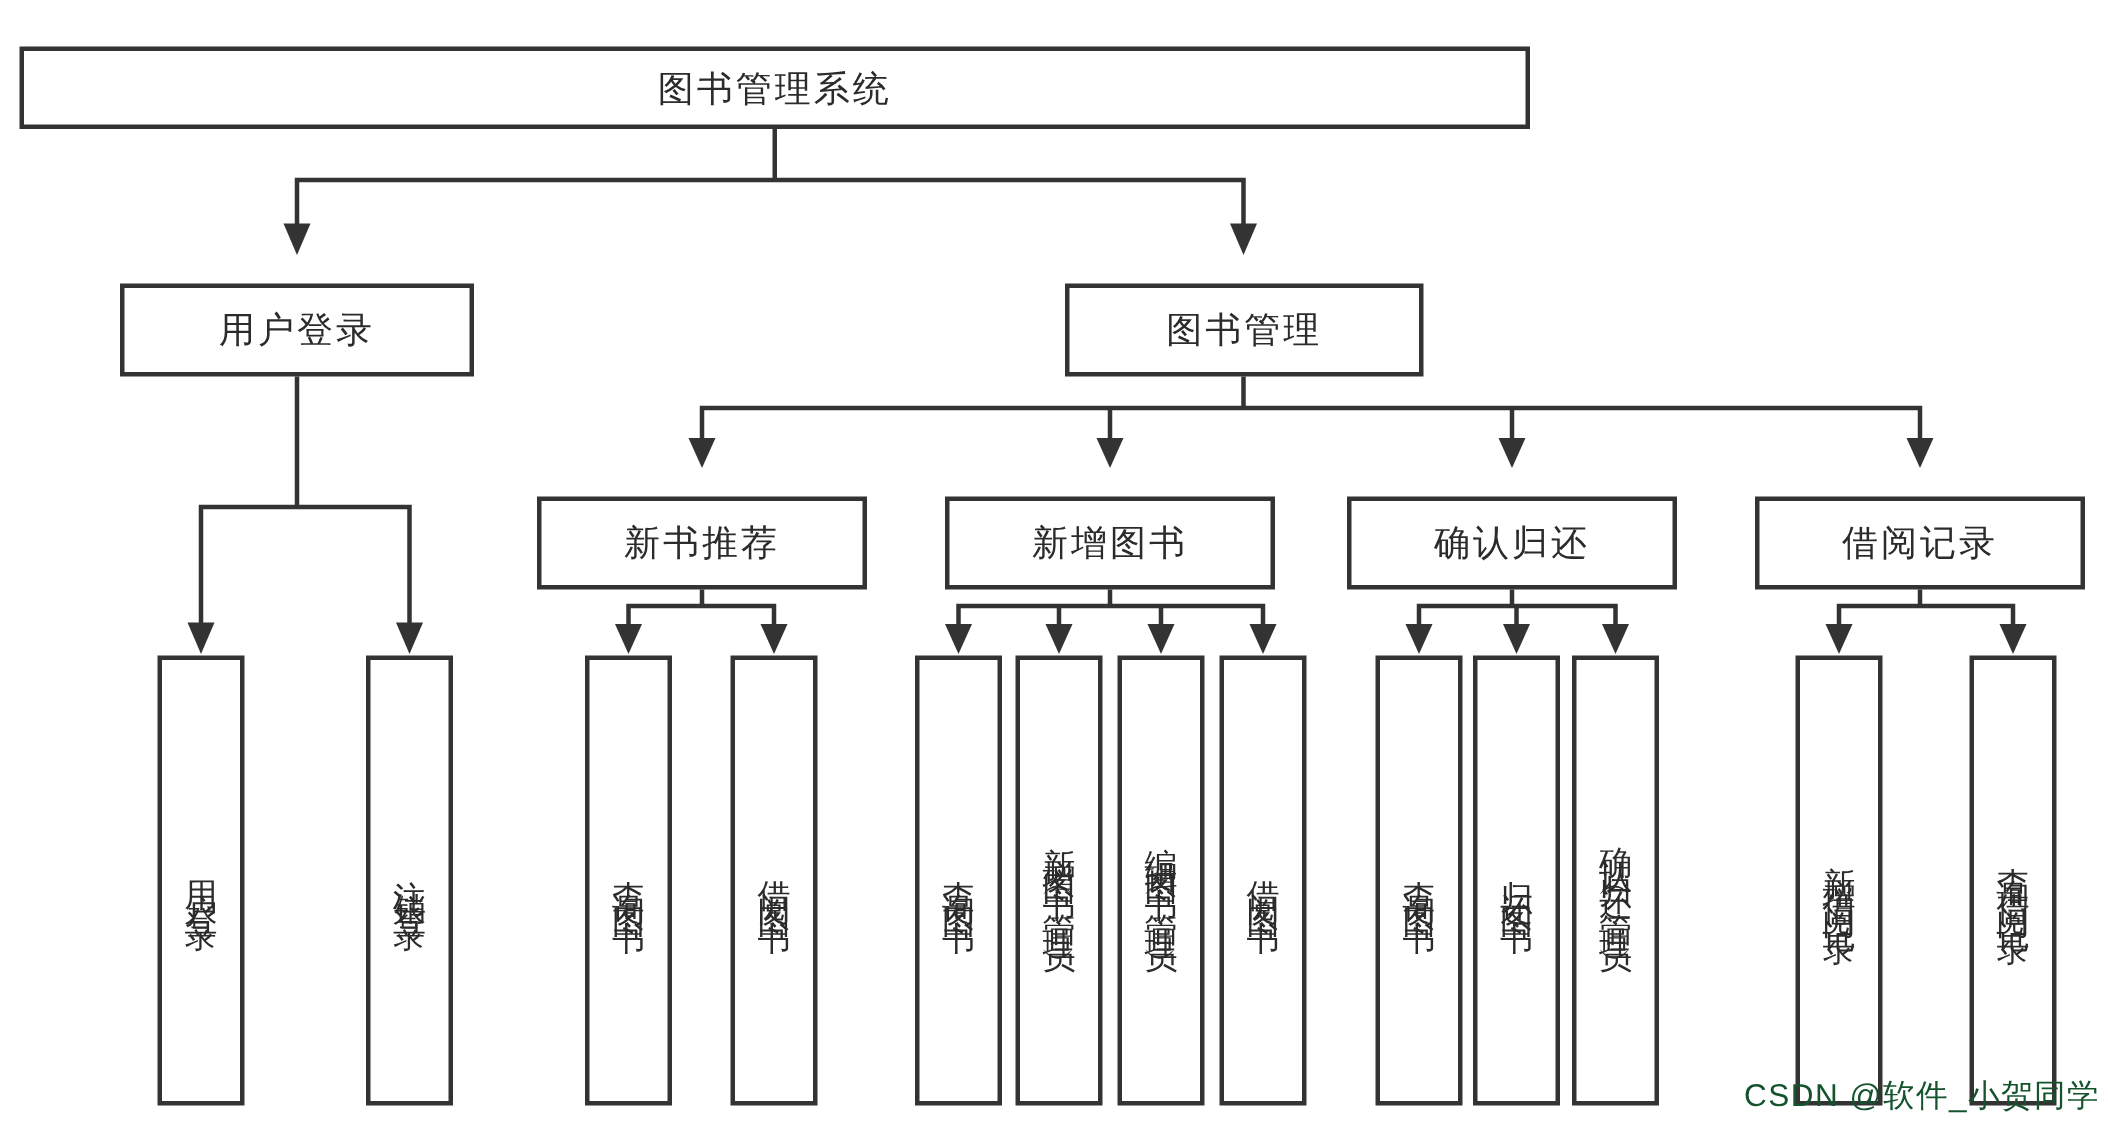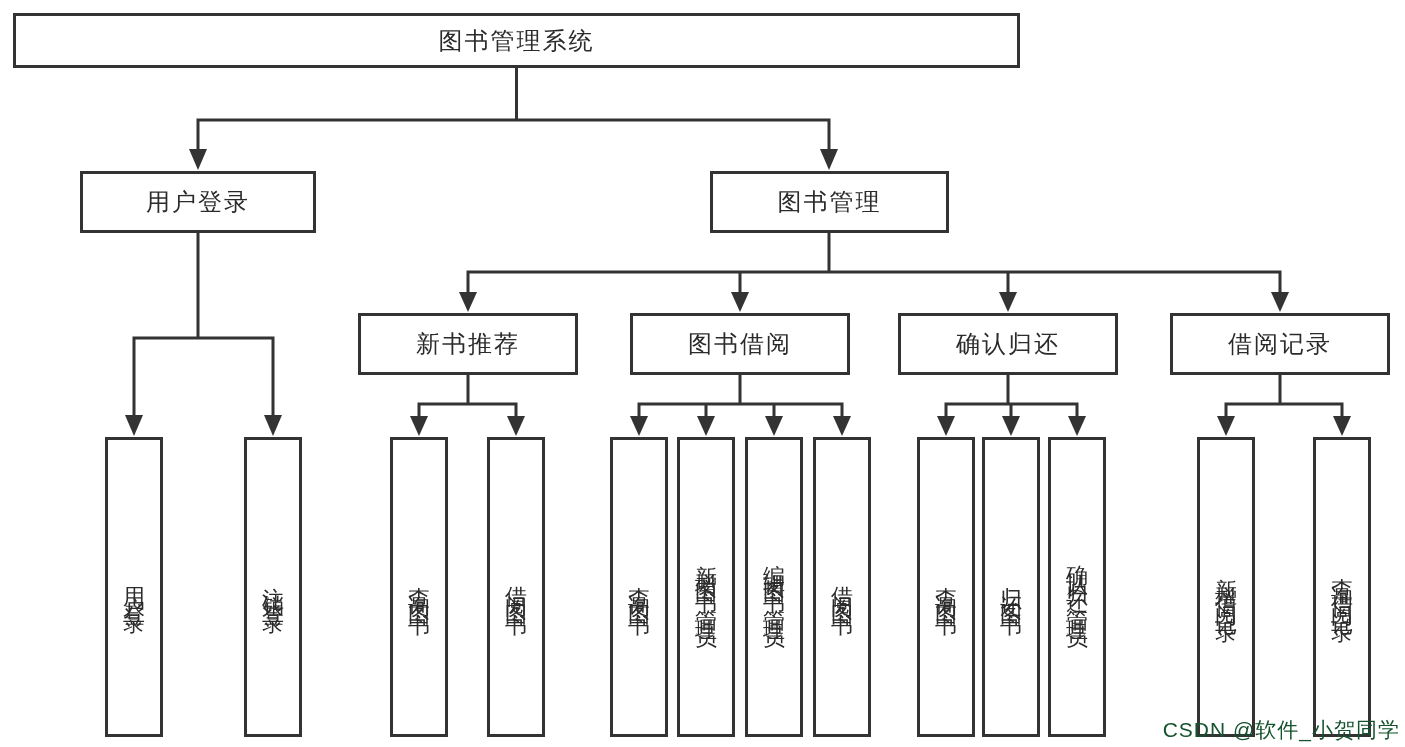--- a/index.html
+++ b/index.html
@@ -24,20 +24,21 @@
     background: #ffffff;
     display: flex;
     align-items: center;
     justify-content: center;
     color: #2b2b2b;
   }
   .hbox {
     font-size: 24px;
     letter-spacing: 2px;
     white-space: nowrap;
+    margin-top: 18px;
   }
   .root-box { left: 13px; top: 13px; width: 1007px; height: 55px; }
   .lv2-a { left: 80px;  top: 171px; width: 236px; height: 62px; }
   .lv2-b { left: 710px; top: 171px; width: 239px; height: 62px; }
   .lv3   { top: 313px; width: 220px; height: 62px; }
   .lv3-a { left: 358px; }
   .lv3-b { left: 630px; }
   .lv3-c { left: 898px; }
   .lv3-d { left: 1170px; }
   .vbox {
@@ -140,21 +141,21 @@
     <span>用户登录</span>
   </div>
   <div class="box hbox lv2-b">
     <span>图书管理</span>
   </div>
 
   <div class="box hbox lv3 lv3-a">
     <span>新书推荐</span>
   </div>
   <div class="box hbox lv3 lv3-b">
-    <span>图书借阅</span>
+    <span>新增图书</span>
   </div>
   <div class="box hbox lv3 lv3-c">
     <span>确认归还</span>
   </div>
   <div class="box hbox lv3 lv3-d">
     <span>借阅记录</span>
   </div>
 
   <div class="box vbox" style="left:105px">
     <span class="vtext">用户登录</span>

